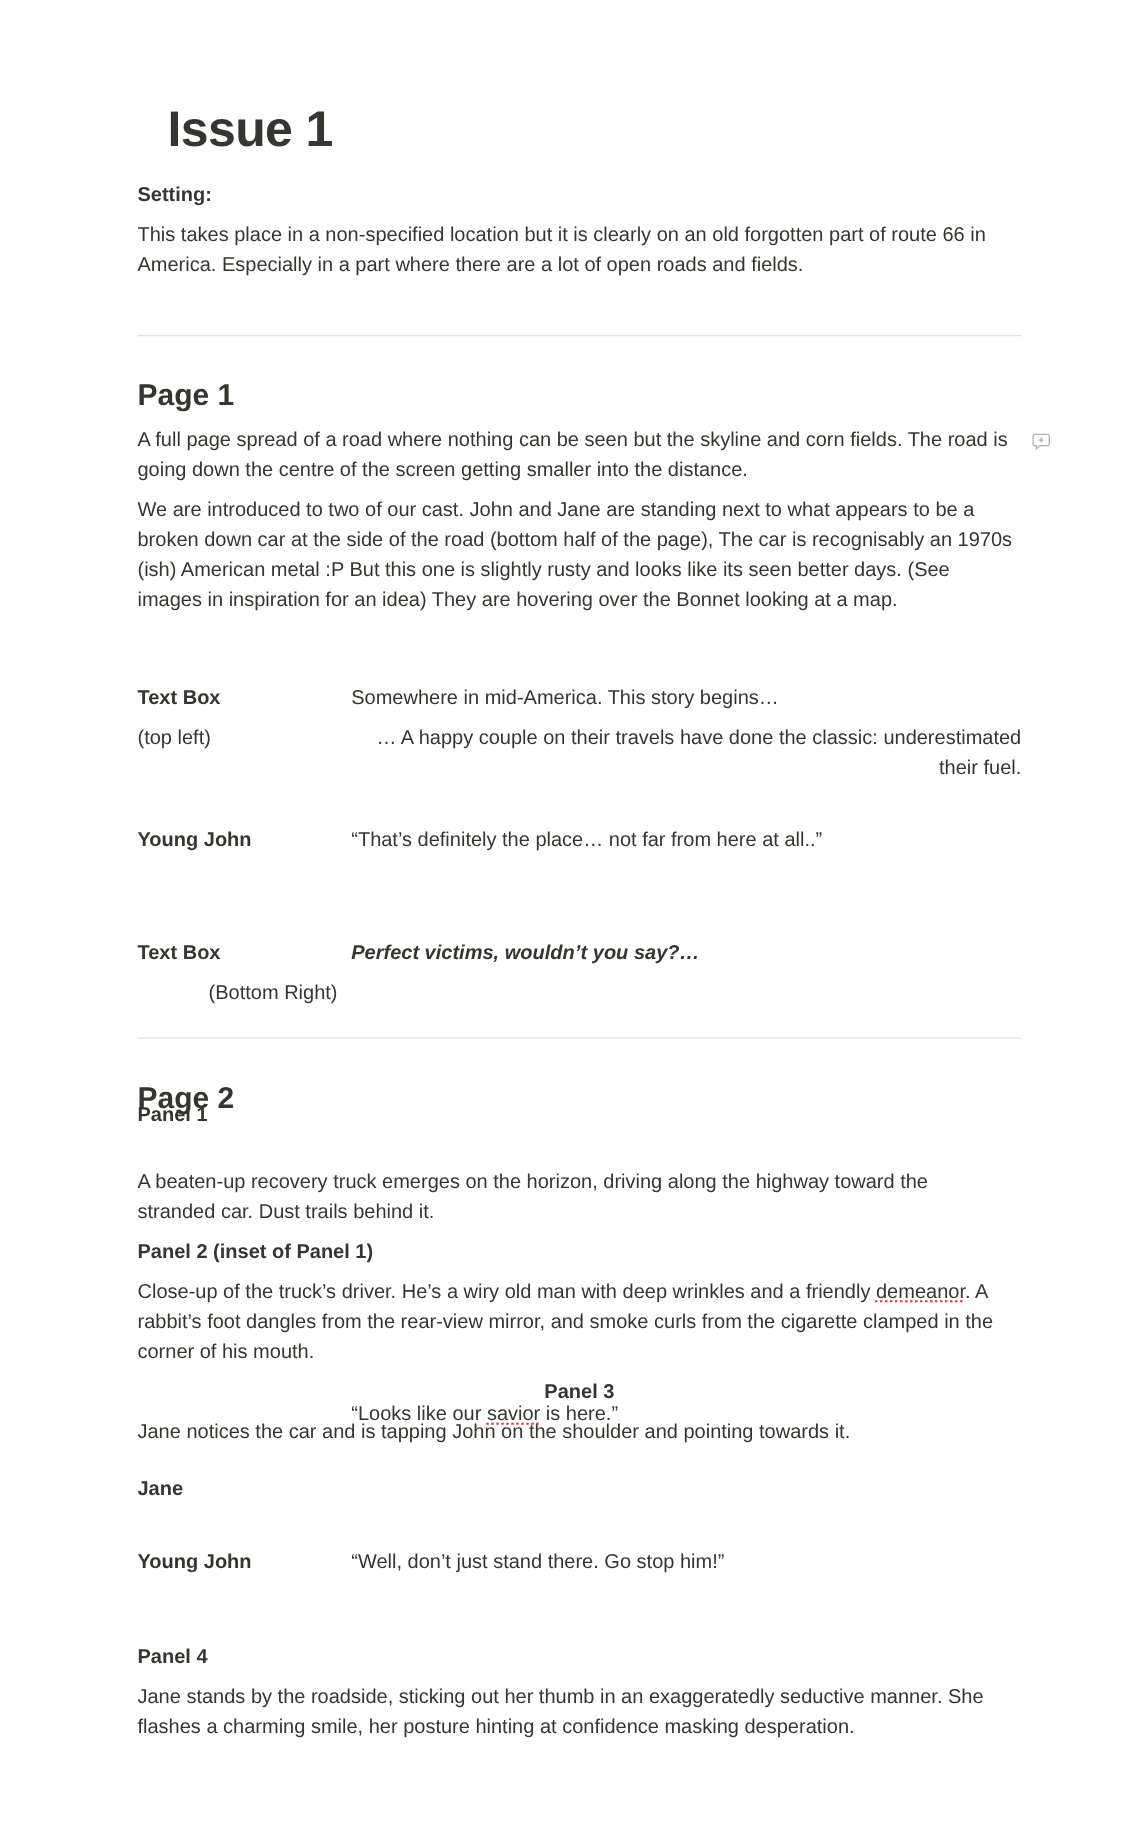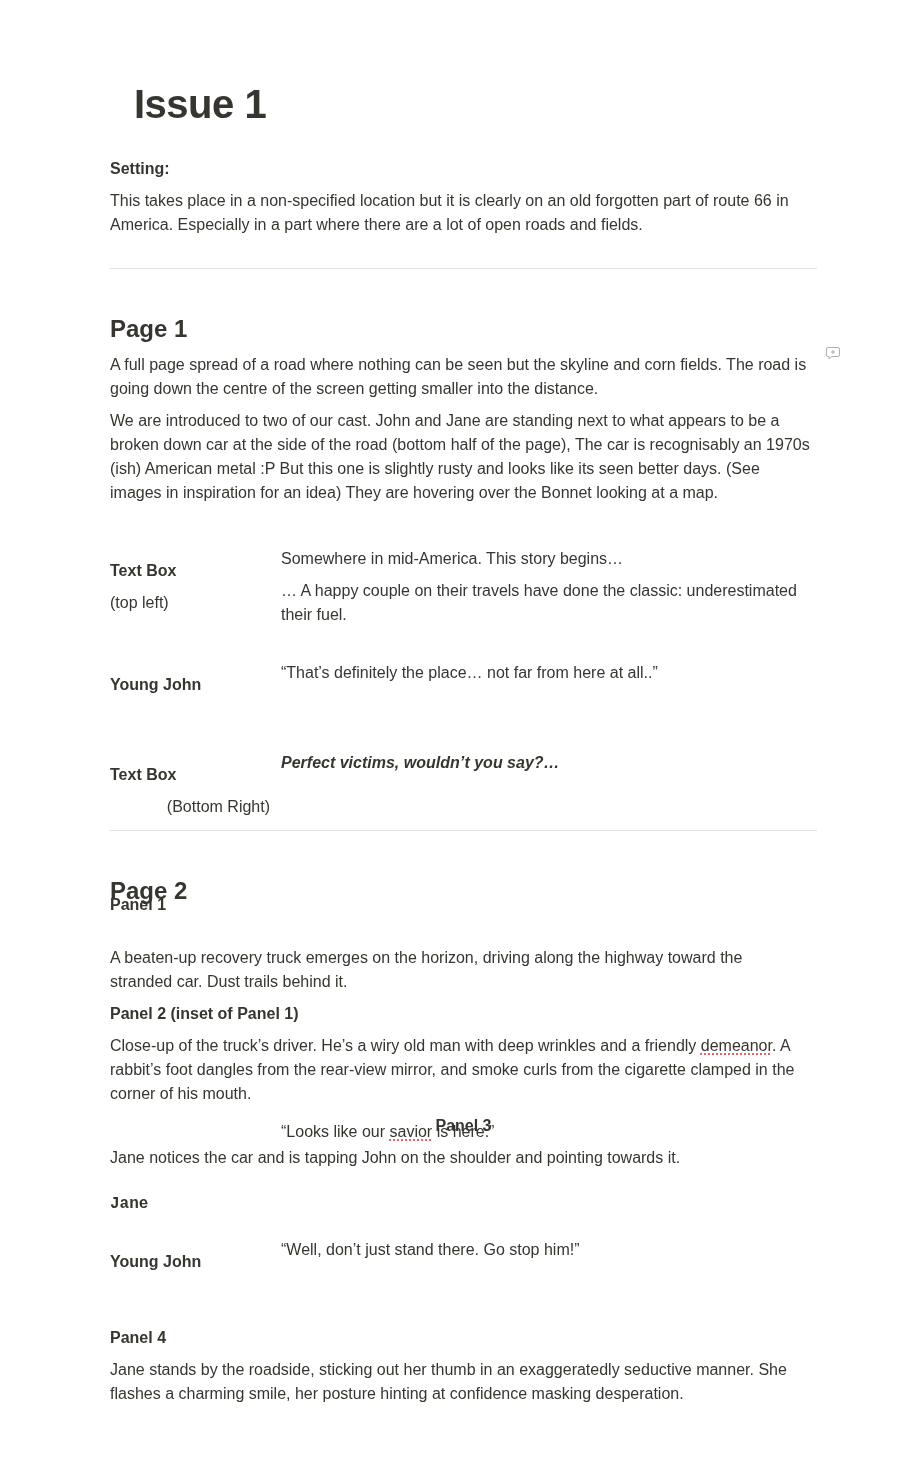--- a/index.html
+++ b/index.html
@@ -12,21 +12,21 @@
     position: relative;
     overflow: hidden;
   }
   .page { position: absolute; left: 110px; width: 707px; top: 0; }
   .title {
     position: absolute; left: -4px; top: 78px;
     font-size: 40px; line-height: 52px; font-weight: bold; letter-spacing: -0.5px;
     color: #37352f;
     margin-left: 28px;
   }
-  .abs { position: absolute; left: 0; width: 707px; margin-top: 12px; }
+  .abs { position: absolute; left: 0; width: 707px; }
   .bold { font-weight: bold; }
   .h2 { font-size: 24px; line-height: 32px; font-weight: bold; }
   .divider { position: absolute; left: 0; width: 707px; height: 1px; background: #e3e2e0; }
   .col2 { position: absolute; left: 171px; width: 536px; }
   .italic-bold { font-style: italic; font-weight: bold; }
   .spell { text-decoration: underline dotted #e03e3e; text-underline-offset: 3px; }
   .comment-icon { position: absolute; left: 825px; top: 345px; width: 16px; height: 16px; }
 </style>
 </head>
 <body>
@@ -40,21 +40,21 @@
 
   <div class="divider" style="top:268px;"></div>
 
   <div class="abs h2" style="top:301px;">Page 1</div>
   <div class="abs" style="top:341px; width:700px;">A full page spread of a road where nothing can be seen but the skyline and corn fields. The road is going down the centre of the screen getting smaller into the distance.</div>
   <div class="abs" style="top:397px; width:700px;">We are introduced to two of our cast. John and Jane are standing next to what appears to be a broken down car at the side of the road (bottom half of the page), The car is recognisably an 1970s (ish) American metal :P But this one is slightly rusty and looks like its seen better days. (See images in inspiration for an idea) They are hovering over the Bonnet looking at a map.</div>
 
   <div class="abs bold" style="top:547px; width:160px;">Text Box</div>
   <div class="abs" style="top:579px; width:160px;">(top left)</div>
   <div class="col2" style="top:547px;">Somewhere in mid-America. This story begins…</div>
-  <div class="col2" style="top:579px;">… A happy couple on their travels have done the classic: underestimated their fuel.</div>
+  <div class="col2" style="top:579px;text-align:right;">… A happy couple on their travels have done the classic: underestimated their fuel.</div>
 
   <div class="abs bold" style="top:661px; width:160px;">Young John</div>
   <div class="col2" style="top:661px;">“That’s definitely the place… not far from here at all..”</div>
 
   <div class="abs bold" style="top:751px; width:160px;">Text Box</div>
   <div class="abs" style="top:783px; width:160px;text-align:right;">(Bottom Right)</div>
   <div class="col2 italic-bold" style="top:751px;">Perfect victims, wouldn’t you say?…</div>
 
   <div class="divider" style="top:830px;"></div>
 
@@ -62,21 +62,21 @@
 
   <div class="abs bold" style="top:881px;">Panel 1</div>
   <div class="abs" style="top:934px; width:690px;">A beaten-up recovery truck emerges on the horizon, driving along the highway toward the stranded car. Dust trails behind it.</div>
 
   <div class="abs bold" style="top:990px;">Panel 2 (inset of Panel 1)</div>
   <div class="abs" style="top:1022px; width:705px;"><span>Close-up of the truck’s driver. He’s a wiry old man with deep wrinkles and a friendly </span><span class="spell">demeanor</span><span>. A rabbit’s foot dangles from the rear-view mirror, and smoke curls from the cigarette clamped in the corner of his mouth.</span></div>
 
   <div class="abs bold" style="top:1102px;text-align:center;">Panel 3</div>
   <div class="abs" style="top:1134px;">Jane notices the car and is tapping John on the shoulder and pointing towards it.</div>
 
-  <div class="abs bold" style="top:1180px; width:160px;font-family:Liberation Mono, monospace;">Jane</div>
+  <div class="abs bold" style="top:1180px; width:160px;">Jane</div>
   <div class="col2" style="top:1120px;"><span>“Looks like our </span><span class="spell">savior</span><span> is here.”</span></div>
 
   <div class="abs bold" style="top:1238px; width:160px;">Young John</div>
   <div class="col2" style="top:1238px;">“Well, don’t just stand there. Go stop him!”</div>
 
   <div class="abs bold" style="top:1314px;">Panel 4</div>
   <div class="abs" style="top:1346px; width:700px;">Jane stands by the roadside, sticking out her thumb in an exaggeratedly seductive manner. She flashes a charming smile, her posture hinting at confidence masking desperation.</div>
 </div>
 
 <svg class="comment-icon" viewBox="0 0 16 16">

